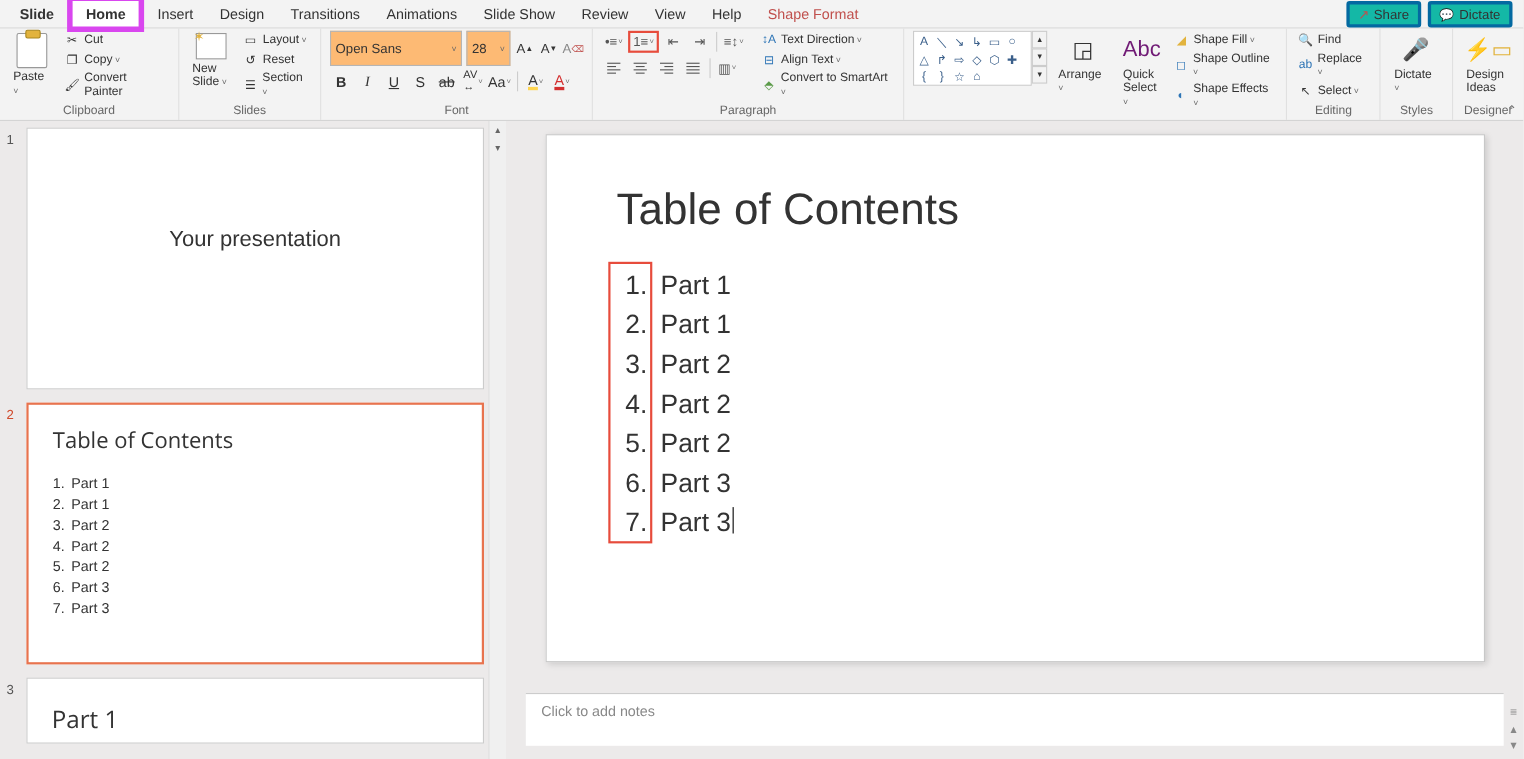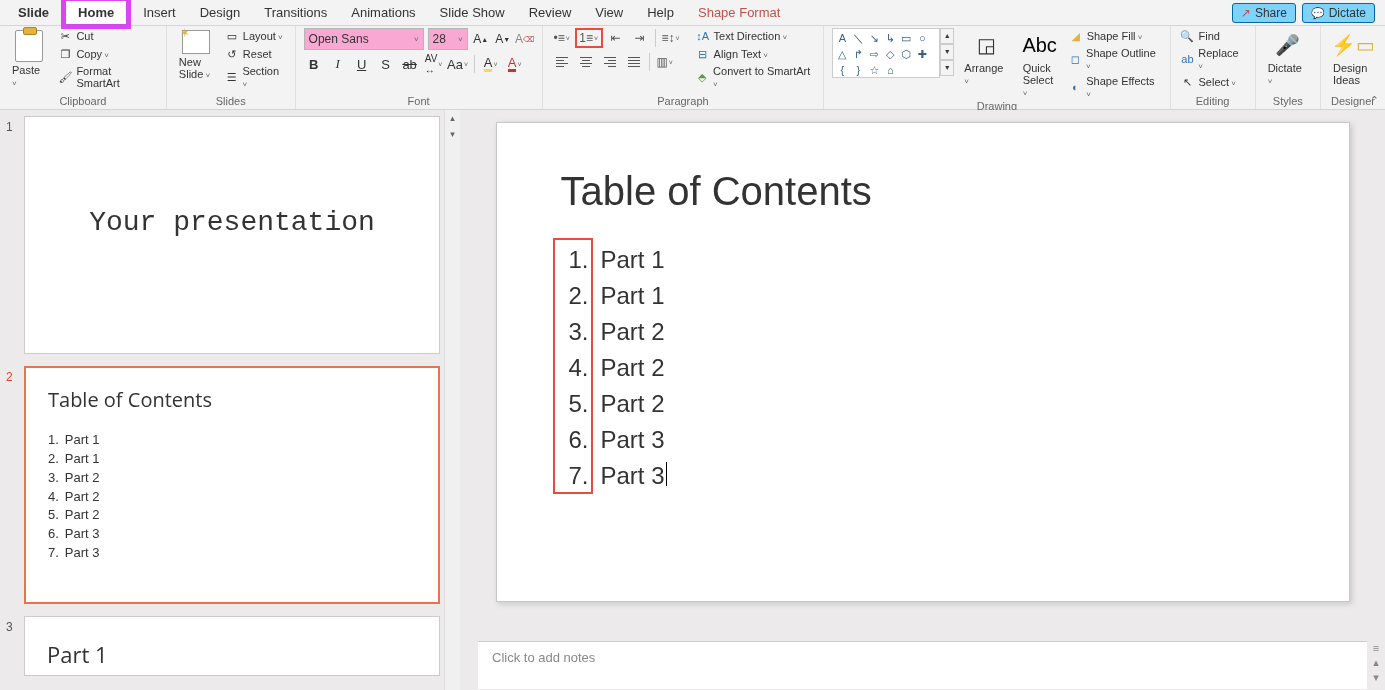--- a/index.html
+++ b/index.html
@@ -5,21 +5,21 @@
   * { box-sizing: border-box; margin: 0; padding: 0; font-family: "Segoe UI", Arial, sans-serif; }
   body { width: 1385px; height: 690px; background: #f3f3f3; overflow: hidden; font-size: 12px; color: #333; position: relative; }
 
   
   .tabs { display: flex; align-items: center; height: 26px; border-bottom: 1px solid #d4d4d4; background: #f3f3f3; padding-left: 6px; }
   .tab { padding: 4px 12px; font-size: 13px; cursor: pointer; }
   .tab.active { background: #fff; border: 1px solid #d4d4d4; border-bottom: 1px solid #fff; border-radius: 3px 3px 0 0; }
   .tab.red-highlight { border: 5px solid #d946ef; font-weight: bold; }
   .tab.context { color: #c0504d; }
   .tabs-right { margin-left: auto; display: flex; gap: 6px; padding-right: 10px; }
-  .btn-outline { border: 1px solid #0369a1; padding: 2px 8px; border-radius: 3px; background: #7dd3fc; font-size: 12px; cursor: pointer; display: flex; align-items: center; gap: 4px; }
+  .btn-outline { border: 3px solid #0369a1; padding: 2px 8px; border-radius: 3px; background: #14b8a6; font-size: 12px; cursor: pointer; display: flex; align-items: center; gap: 4px; }
   .share-icon::before { content: "↗"; color: #c0504d; font-size: 12px; }
   .comments-icon::before { content: "💬"; color: #c0504d; font-size: 11px; }
 
   
   .ribbon { display: flex; height: 84px; border-bottom: 1px solid #d4d4d4; background: #f3f3f3; }
   .group { border-right: 1px solid #e0e0e0; padding: 2px 8px 0 8px; display: flex; flex-direction: column; position: relative; }
   .group-body { flex: 1; display: flex; align-items: flex-start; gap: 6px; }
   .group-label { font-size: 11px; color: #666; text-align: center; padding-bottom: 2px; position: relative; }
 
   .vbtn { display: flex; flex-direction: column; align-items: center; gap: 2px; font-size: 11px; cursor: pointer; padding: 2px 4px; }
@@ -35,21 +35,21 @@
   .paste-ic { width: 28px; height: 32px; background: linear-gradient(#fff,#fff); border: 1px solid #999; border-radius: 2px; position: relative; }
   .paste-ic::before { content: ""; position: absolute; top: -4px; left: 7px; width: 12px; height: 6px; background: #e2b33d; border: 1px solid #aa8820; border-radius: 2px; }
 
   
   .newslide-ic { width: 28px; height: 24px; border: 1px solid #999; background: #fff; position: relative; }
   .newslide-ic::after { content: "✶"; position: absolute; left: -3px; top: -5px; color: #e2b33d; font-size: 12px; }
 
   
   .fontbox { display: flex; flex-direction: column; gap: 4px; }
   .fontrow { display: flex; align-items: center; gap: 4px; }
-  .combo { border: 1px solid #b5b5b5; background: #f9a8d4; height: 22px; font-size: 12px; padding: 0 4px; display: flex; align-items: center; justify-content: space-between; }
+  .combo { border: 1px solid #b5b5b5; background: #fdba74; height: 32px; font-size: 12px; padding: 0 4px; display: flex; align-items: center; justify-content: space-between; }
   .combo .dd { font-size: 8px; color: #666; margin-left: 4px; }
   .combo.name { width: 120px; }
   .combo.size { width: 40px; }
   .fs-btn { width: 18px; height: 20px; border: 1px solid transparent; font-size: 12px; text-align: center; cursor: pointer; display: flex; align-items: center; justify-content: center; }
   .iconbtn { width: 20px; height: 20px; display: inline-flex; align-items: center; justify-content: center; font-size: 13px; cursor: pointer; }
   .iconbtn.dd::after { content: "˅"; font-size: 7px; margin-left: 1px; color: #666; }
   .underline-A { display: inline-block; border-bottom: 3px solid #ffd54f; line-height: 12px; }
   .underline-Ar { display: inline-block; border-bottom: 3px solid #d32f2f; line-height: 12px; color: #d32f2f; }
 
   
@@ -70,39 +70,39 @@
   .editor { display: flex; height: calc(690px - 26px - 84px); }
   .thumbs-pane { width: 460px; background: #eceaea; position: relative; overflow: hidden; }
   .thumbs-scroll { position: absolute; top: 0; right: 0; width: 16px; height: 100%; background: #f0f0f0; border-left: 1px solid #ddd; }
   .thumbs-scroll .arrow { height: 16px; font-size: 9px; text-align: center; color: #666; line-height: 16px; }
   .thumb-row { display: flex; align-items: flex-start; gap: 6px; padding: 6px 20px 6px 6px; }
   .num { width: 12px; color: #555; font-size: 12px; padding-top: 4px; }
   .num.sel { color: #d04a2b; }
   .thumb { flex: 1; background: #fff; border: 1px solid #ccc; height: 238px; padding: 18px 22px; }
   .thumb.sel { border: 2px solid #e8734e; }
   .thumb.slide1 { display: flex; align-items: flex-start; justify-content: center; padding-top: 90px; }
-  .thumb.slide1 .title { font-size: 28px; font-weight: 400; font-family: Liberation Mono, monospace; }
+  .thumb.slide1 .title { font-size: 20px; font-weight: 400; font-family: Liberation Sans, sans-serif; }
   .thumb .toc-title { font-size: 20px; margin-bottom: 18px; font-family: "Open Sans", sans-serif; }
   .thumb ol { list-style: none; font-size: 13px; line-height: 1.45; }
   .thumb ol li { display: flex; gap: 6px; }
   .thumb3 { height: 60px; overflow: hidden; padding-top: 22px; }
   .thumb3 .part-title { font-size: 22px; font-family: "Open Sans", sans-serif; }
 
   .main-pane { flex: 1; display: flex; flex-direction: column; background: #eceaea; position: relative; }
   .slide-area { flex: 1; display: flex; justify-content: center; padding: 12px 20px 0 20px; overflow: hidden; }
   .slide { width: 854px; height: 480px; background: #fff; border: 1px solid #c8c8c8; box-shadow: 2px 2px 6px rgba(0,0,0,0.15); padding: 46px 64px; font-family: "Open Sans", sans-serif; }
   .slide .title { font-size: 40px; margin-bottom: 28px; }
   .slide .toc { position: relative; }
   .slide ol { list-style: none; font-size: 24px; line-height: 1.5; }
   .slide ol li { display: flex; gap: 12px; }
   .slide ol li .n { width: 28px; text-align: right; }
   .num-box { position: absolute; left: -8px; top: -4px; width: 40px; height: 256px; border: 2px solid #e74c3c; }
   .cursor { display: inline-block; width: 1px; height: 24px; background: #000; margin-left: 1px; vertical-align: -2px; }
 
-  .notes { height: 48px; border-top: 1px solid #ccc; background: #fff; padding: 8px 14px; color: #888; font-size: 13px; margin: 1px 18px; }
+  .notes { height: 48px; border-top: 1px solid #ccc; background: #fff; padding: 8px 14px; color: #888; font-size: 13px; margin: 12px 18px; }
 
   .right-scroll { position: absolute; right: 0; top: 0; width: 18px; height: 100%; display: flex; flex-direction: column; align-items: center; justify-content: flex-end; gap: 2px; padding-bottom: 6px; }
   .right-scroll span { font-size: 11px; color: #888; }
 
   .collapse-ribbon { position: absolute; right: 6px; bottom: 2px; font-size: 11px; color: #666; cursor: pointer; }
 
   
   .align-lines { display: flex; flex-direction: column; gap: 2px; }
   .align-lines span { display: block; height: 1px; background: #555; }
 </style>
@@ -145,21 +145,21 @@
         <div class="mini">
             <span class="ic">✂</span>
             <span>Cut</span>
           </div>
         <div class="mini">
             <span class="ic">❐</span>
             <span class="drop">Copy</span>
           </div>
         <div class="mini">
             <span class="ic">🖌</span>
-            <span>Format SmartArt</span>
+            <span>Convert Painter</span>
           </div>
       </div>
     </div>
     <div class="group-label">Clipboard</div>
   </div>
 
   <div class="group">
     <div class="group-body">
       <div class="vbtn">
         <span class="newslide-ic"></span>
@@ -313,39 +313,38 @@
             <div>▴</div>
             <div>▾</div>
             <div>▾</div>
           </div>
       </div>
       <div class="vbtn">
           <span class="ic">◲</span>
           <span class="lbl drop">Arrange</span>
         </div>
       <div class="vbtn">
-          <span class="ic" style="color:#000000">Abc</span>
+          <span class="ic" style="color:#701a75">Abc</span>
           <span class="lbl drop" style="width:34px">Quick Select</span>
         </div>
       <div class="stack">
         <div class="mini">
             <span class="ic" style="color:#e2b33d">◢</span>
             <span class="drop">Shape Fill</span>
           </div>
         <div class="mini">
             <span class="ic" style="color:#2e75b6">◻</span>
             <span class="drop">Shape Outline</span>
           </div>
         <div class="mini">
             <span class="ic" style="color:#2e75b6">◐</span>
             <span class="drop">Shape Effects</span>
           </div>
       </div>
     </div>
-    <div class="group-label">Drawing</div>
   </div>
 
   <div class="group">
     <div class="group-body">
       <div class="stack">
         <div class="mini">
             <span class="ic">🔍</span>
             <span>Find</span>
           </div>
         <div class="mini">

